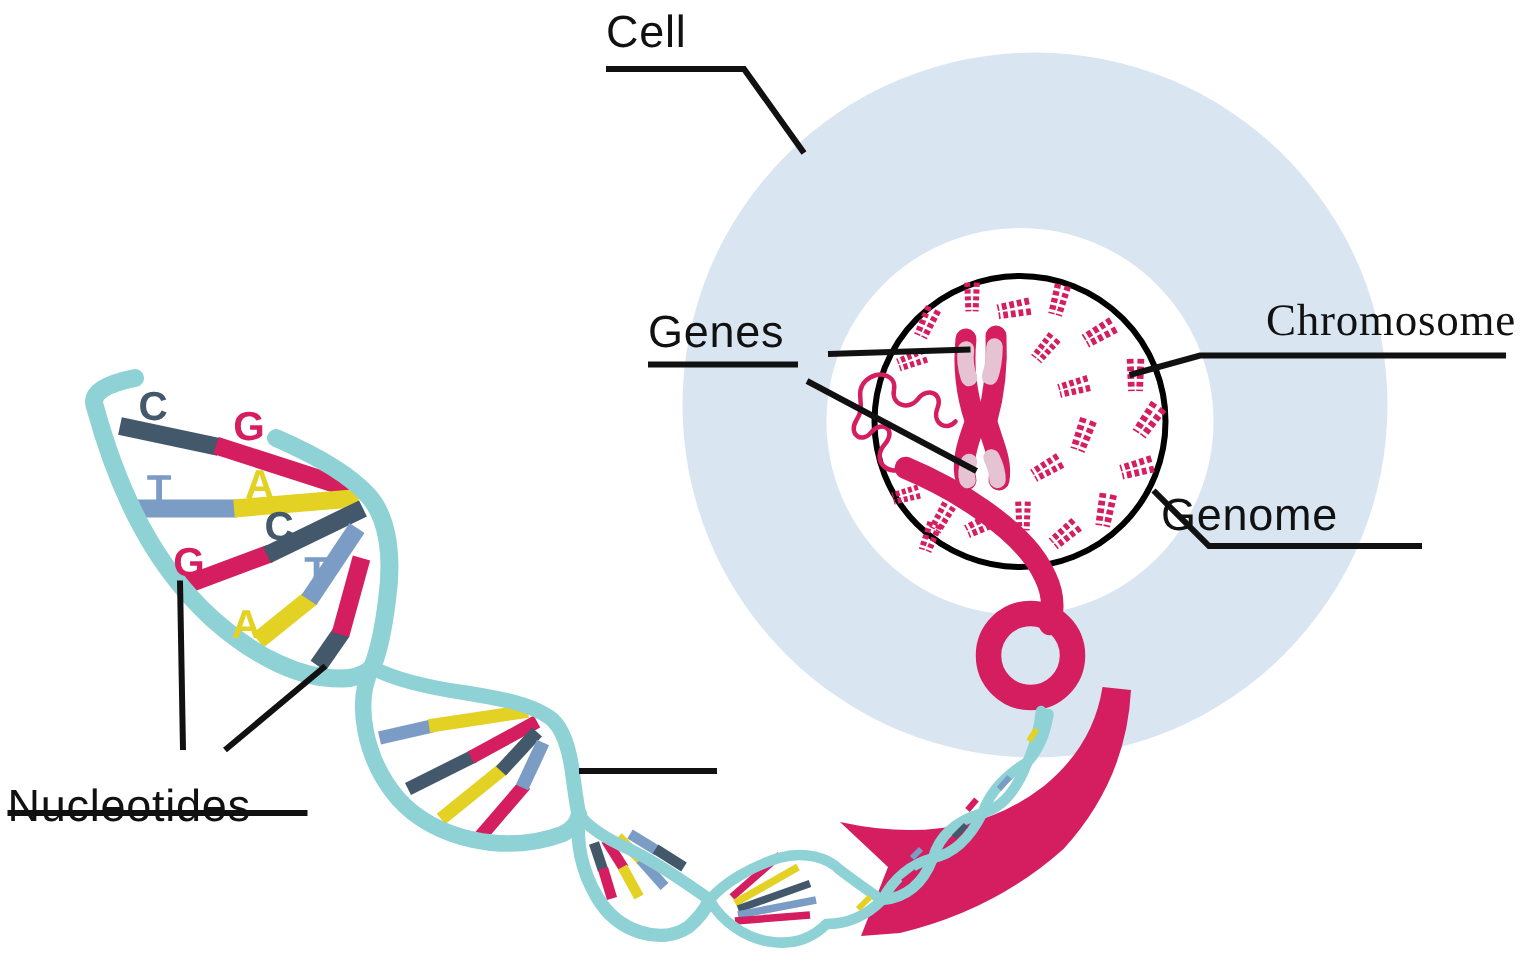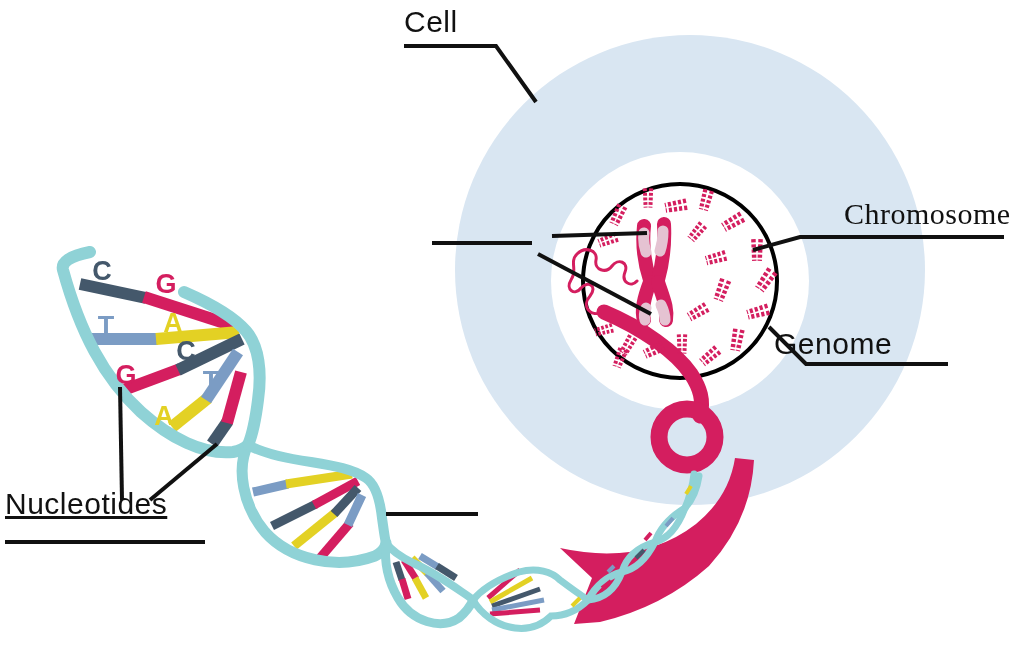--- a/index.html
+++ b/index.html
@@ -201,16 +201,17 @@
       <path d="M 1004,237 H 800 L 753,250"></path>
       <path d="M 948,364 H 806 L 769,327"></path>
       <path d="M 386,514 H 478"></path>
       <path d="M 5,542 H 205"></path>
       <path d="M 120,387 L 122,500"></path>
       <path d="M 217,444 L 150,500"></path>
     </g>
   </svg>
 
   <div class="lbl" style="left:404px;top:6px;width:92px;">Cell</div>
+  <div class="lbl" style="left:432px;top:206px;width:100px;">Genes</div>
   <div class="lbl" style="left:844px;top:198px;width:204px;font-family:Liberation Serif, serif;">Chromosome</div>
   <div class="lbl" style="left:774px;top:328px;width:142px;">Genome</div>
-  <div class="lbl" style="left:5px;top:488px;width:200px;text-decoration:underline;">Nucleotides</div>
+  <div class="lbl" style="left:5px;top:522px;width:200px;">Nucleotides</div>
 </div>
 
 </body></html>

